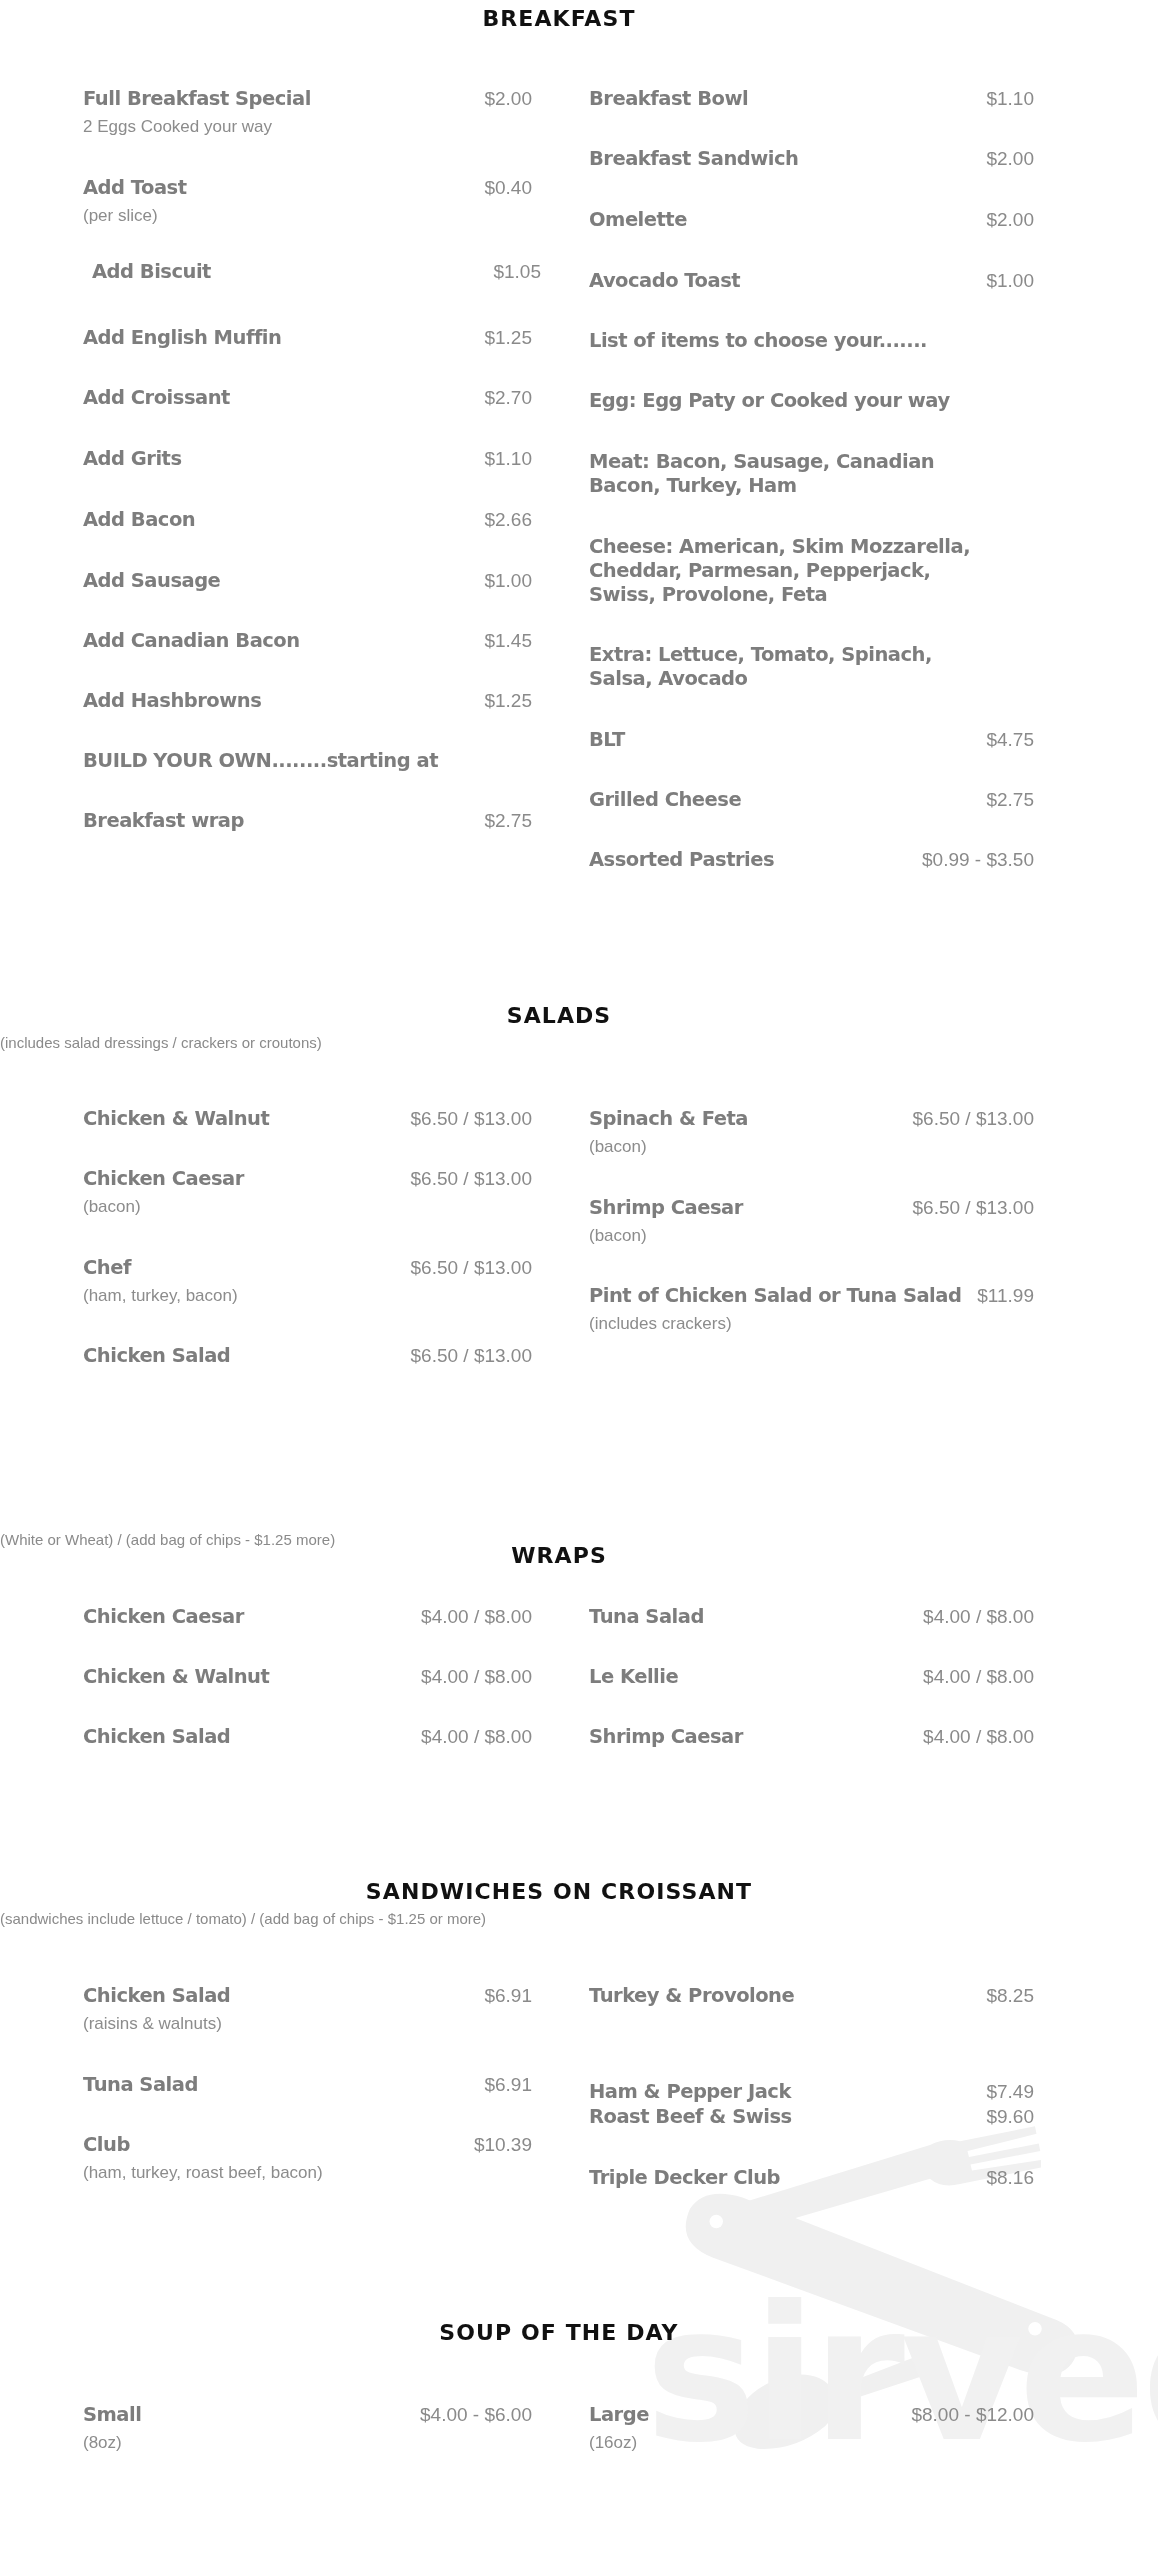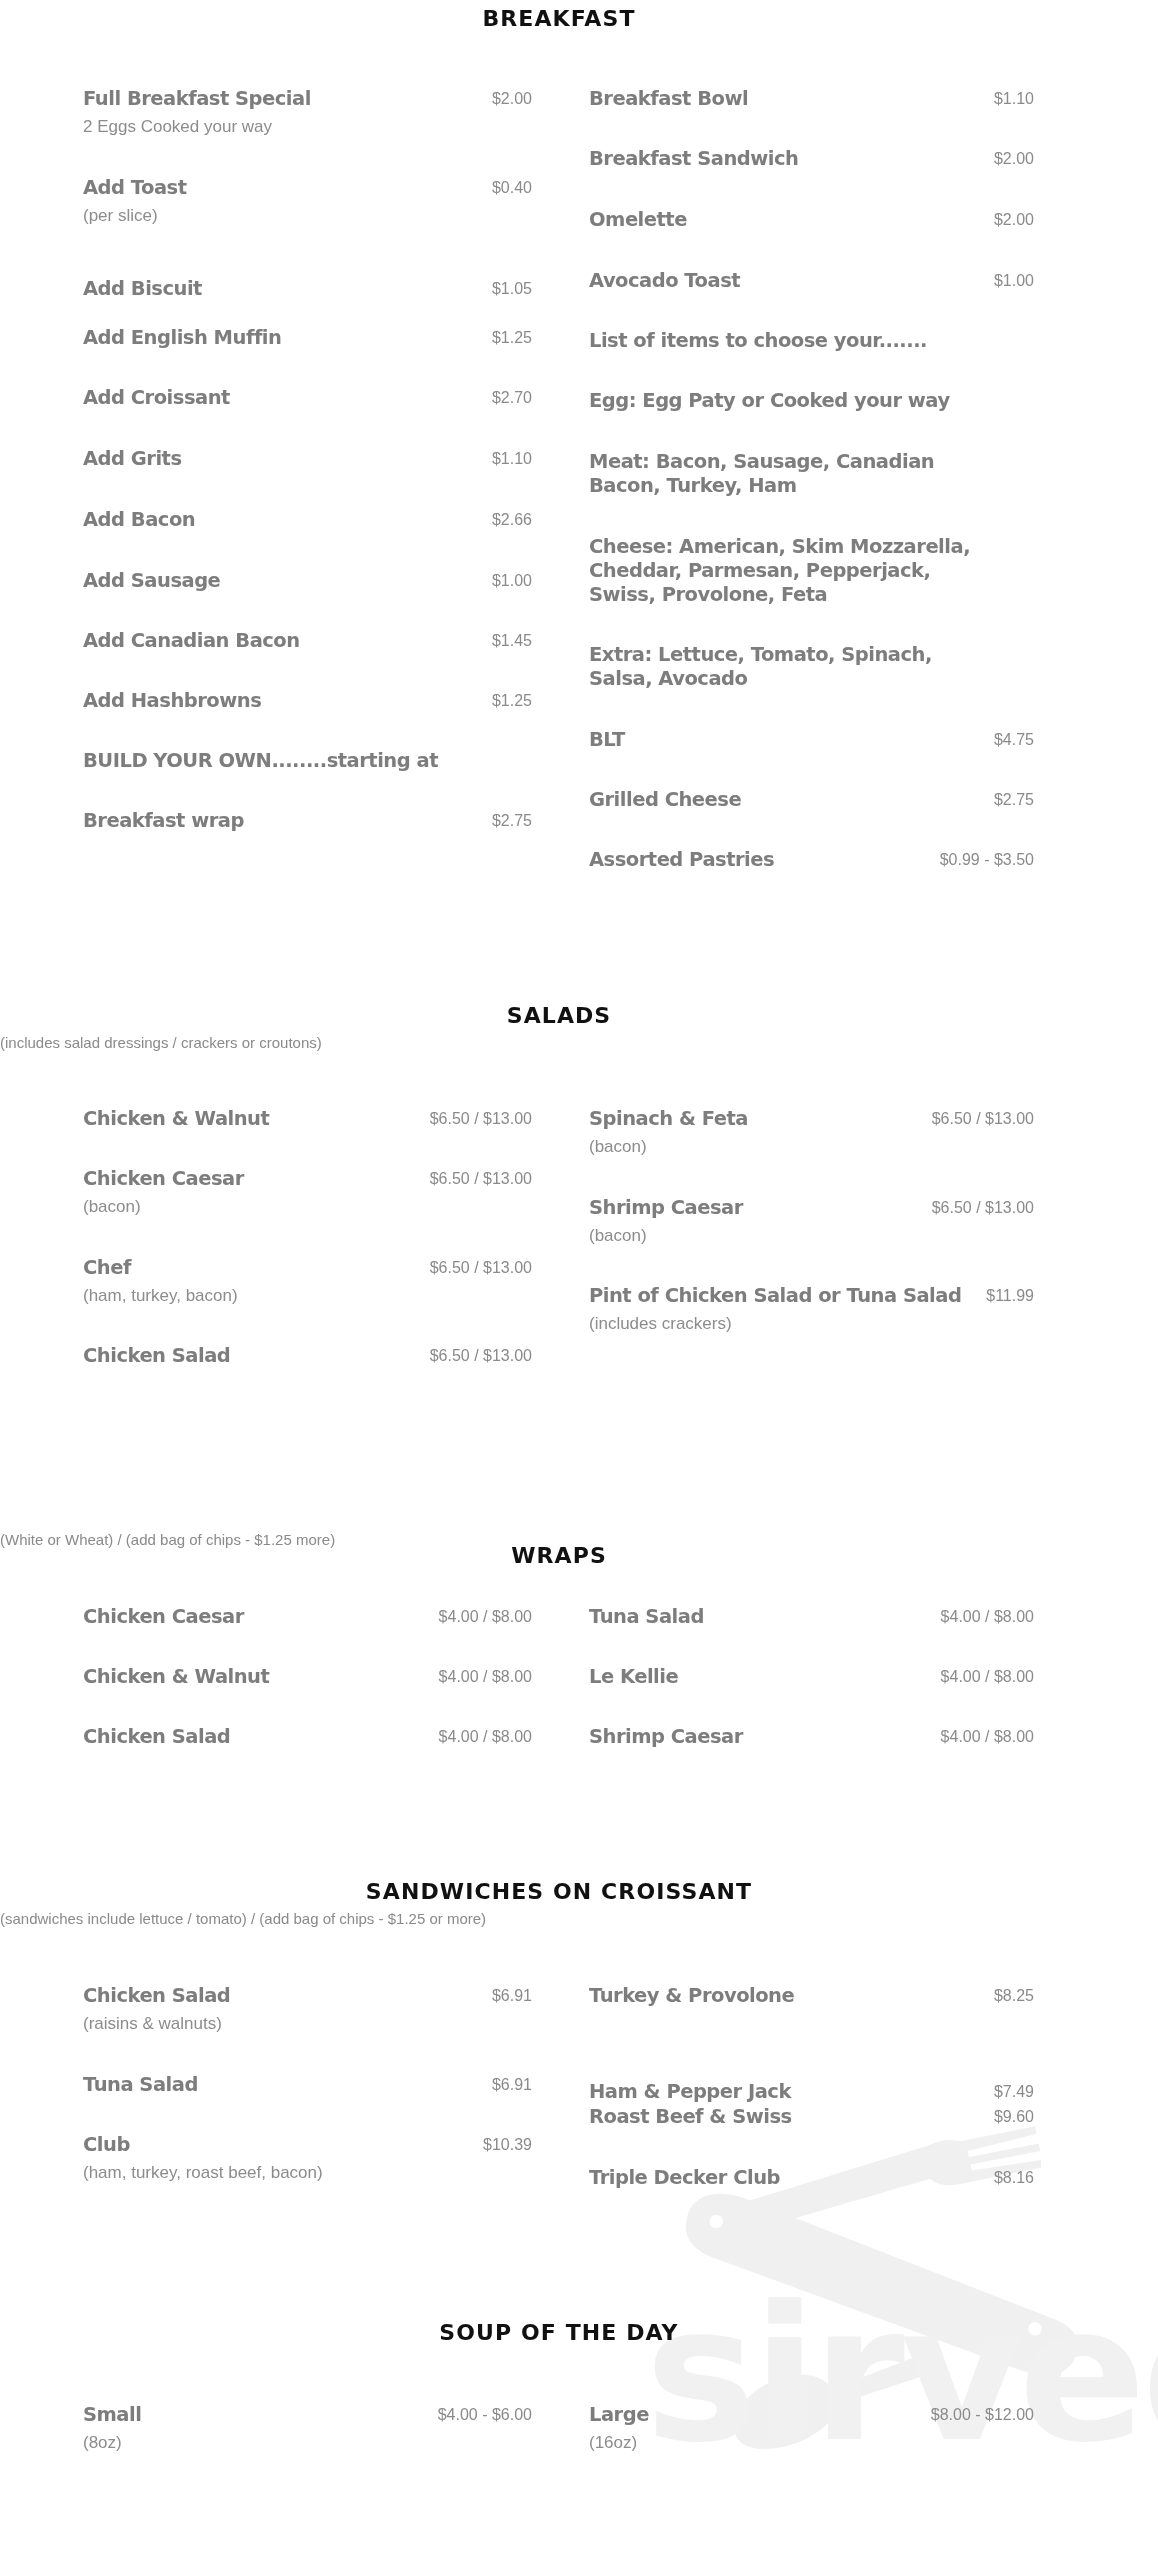--- a/index.html
+++ b/index.html
@@ -74,21 +74,21 @@
   .item-name {
     font-family: "DejaVu Sans", sans-serif;
     font-weight: bold;
     font-size: 19.5px;
     line-height: 24px;
     color: #7d7d7d;
     letter-spacing: -0.5px;
     max-width: 405px;
   }
   .item-price {
-    font-size: 16px;
+    font-size: 19px;
     line-height: 24px;
     color: #8a8a8a;
     white-space: nowrap;
     padding-left: 9px;
   }
   .item-desc {
     font-size: 17px;
     line-height: 22.5px;
     color: #8c8c8c;
     margin-top: 5.3px;
@@ -121,21 +121,21 @@
       </div>
     <div class="item-desc">2 Eggs Cooked your way</div>
   </div>
   <div class="item left" style="top:176px;">
     <div class="item-row">
         <span class="item-name">Add Toast</span>
         <span class="item-price">$0.40</span>
       </div>
     <div class="item-desc">(per slice)</div>
   </div>
-  <div class="item left" style="top:277px;">
+  <div class="item left" style="top:260px;margin-left:9px;">
     <div class="item-row">
         <span class="item-name">Add Biscuit</span>
         <span class="item-price">$1.05</span>
       </div>
   </div>
   <div class="item left" style="top:326px;">
     <div class="item-row">
         <span class="item-name">Add English Muffin</span>
         <span class="item-price">$1.25</span>
       </div>

